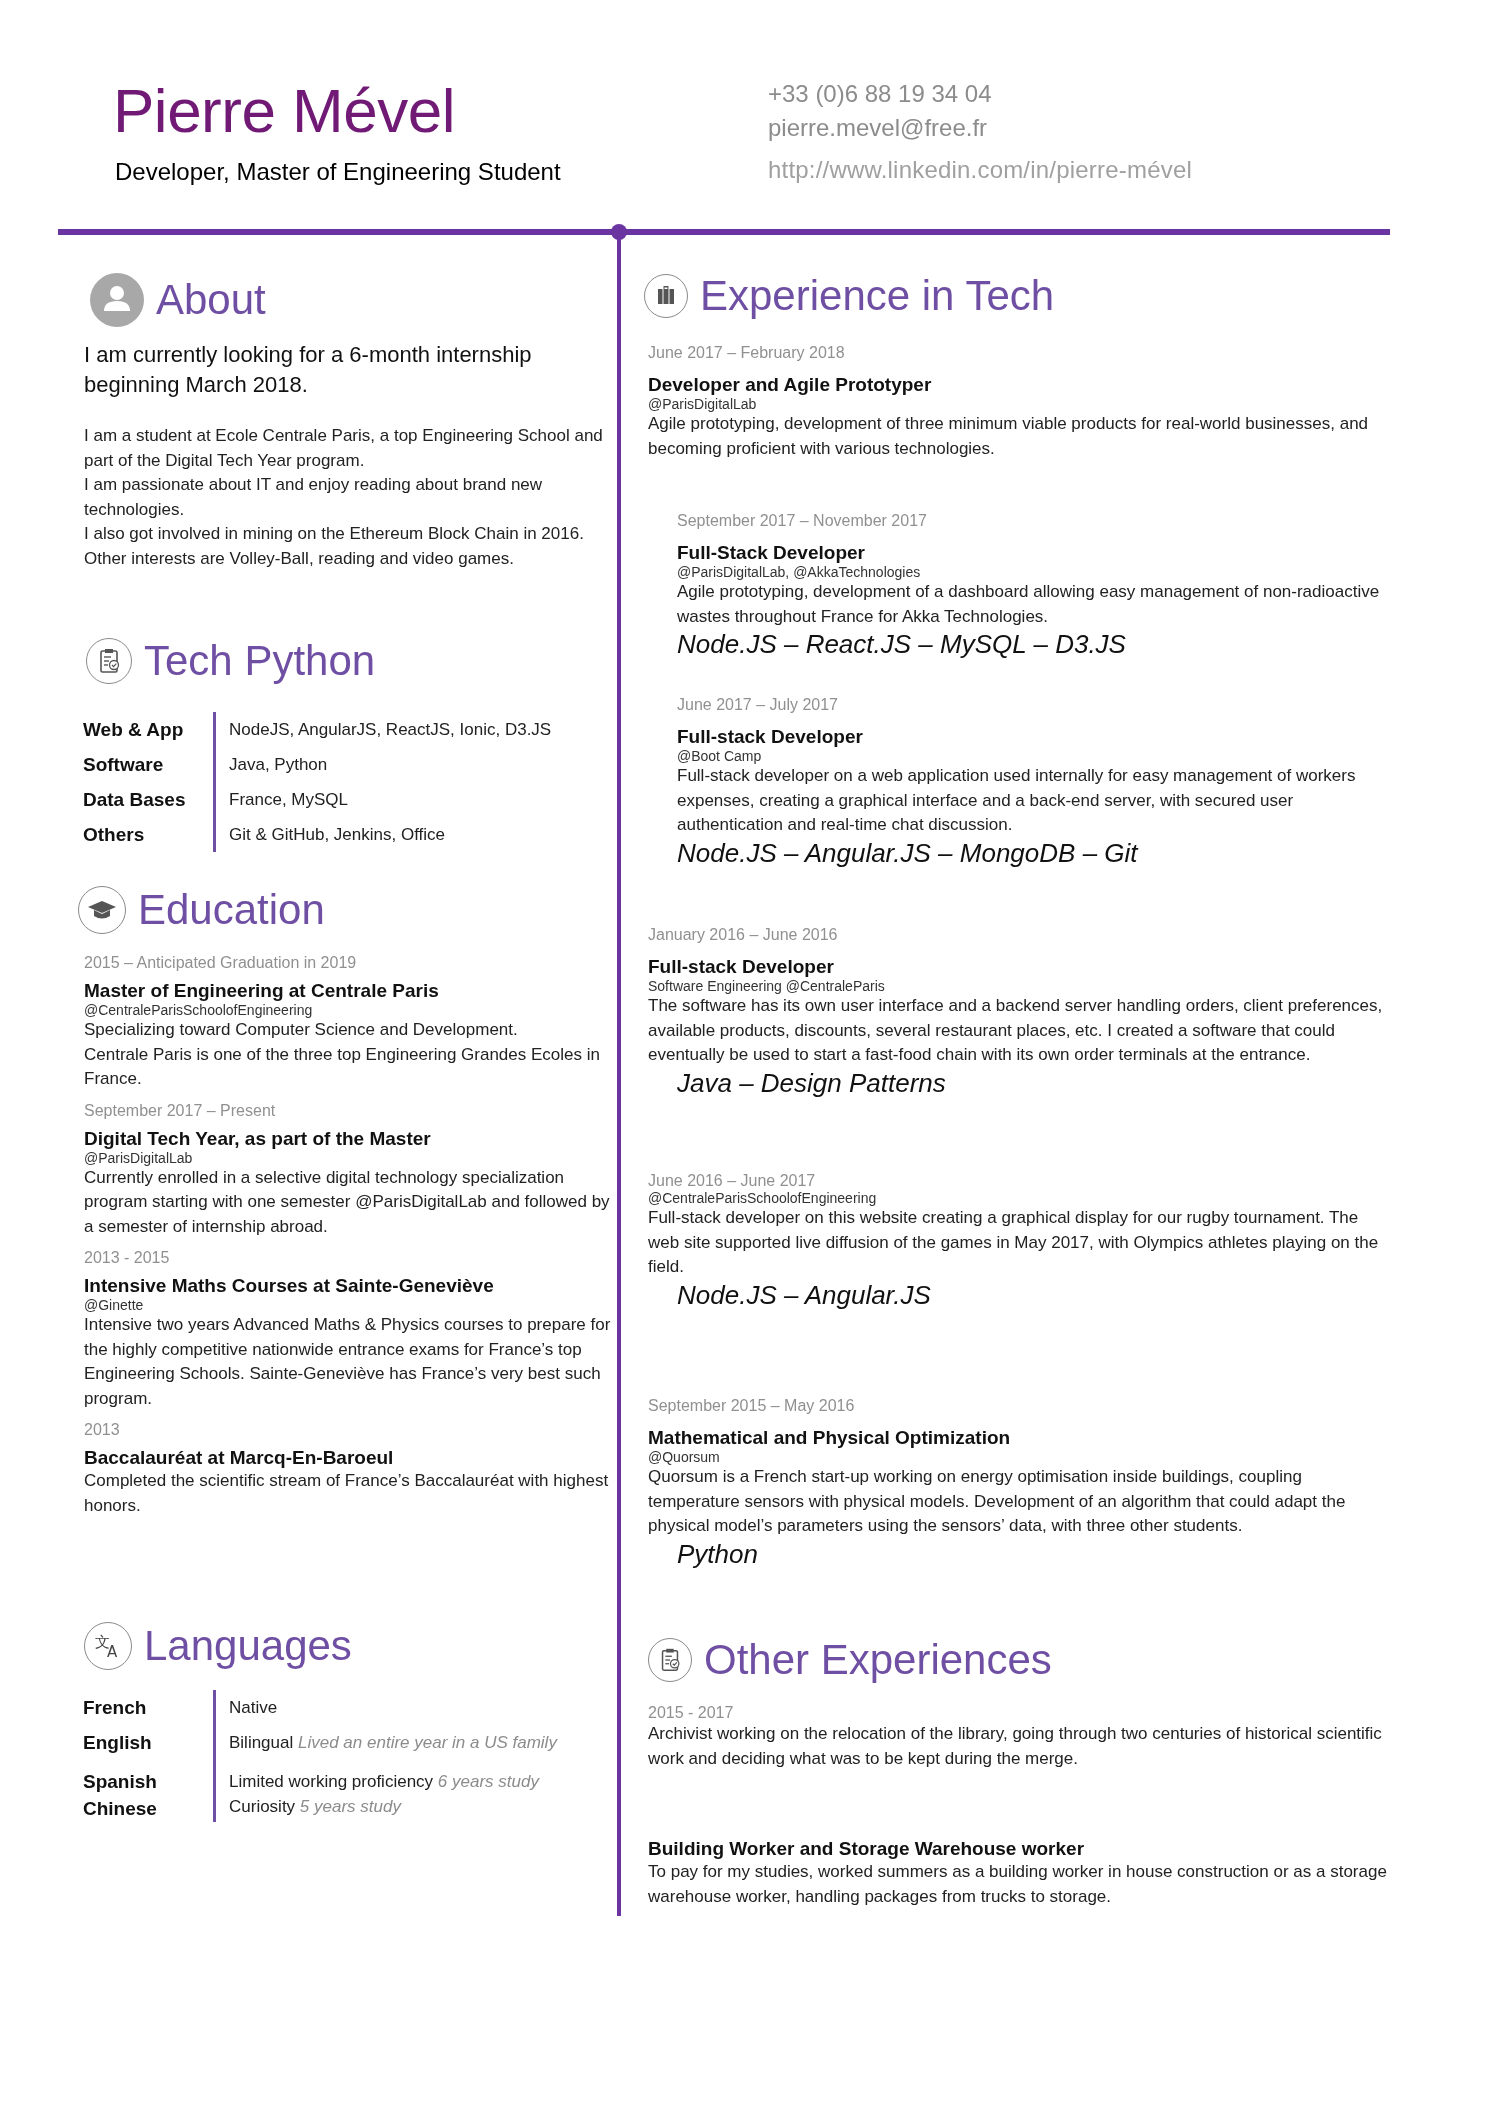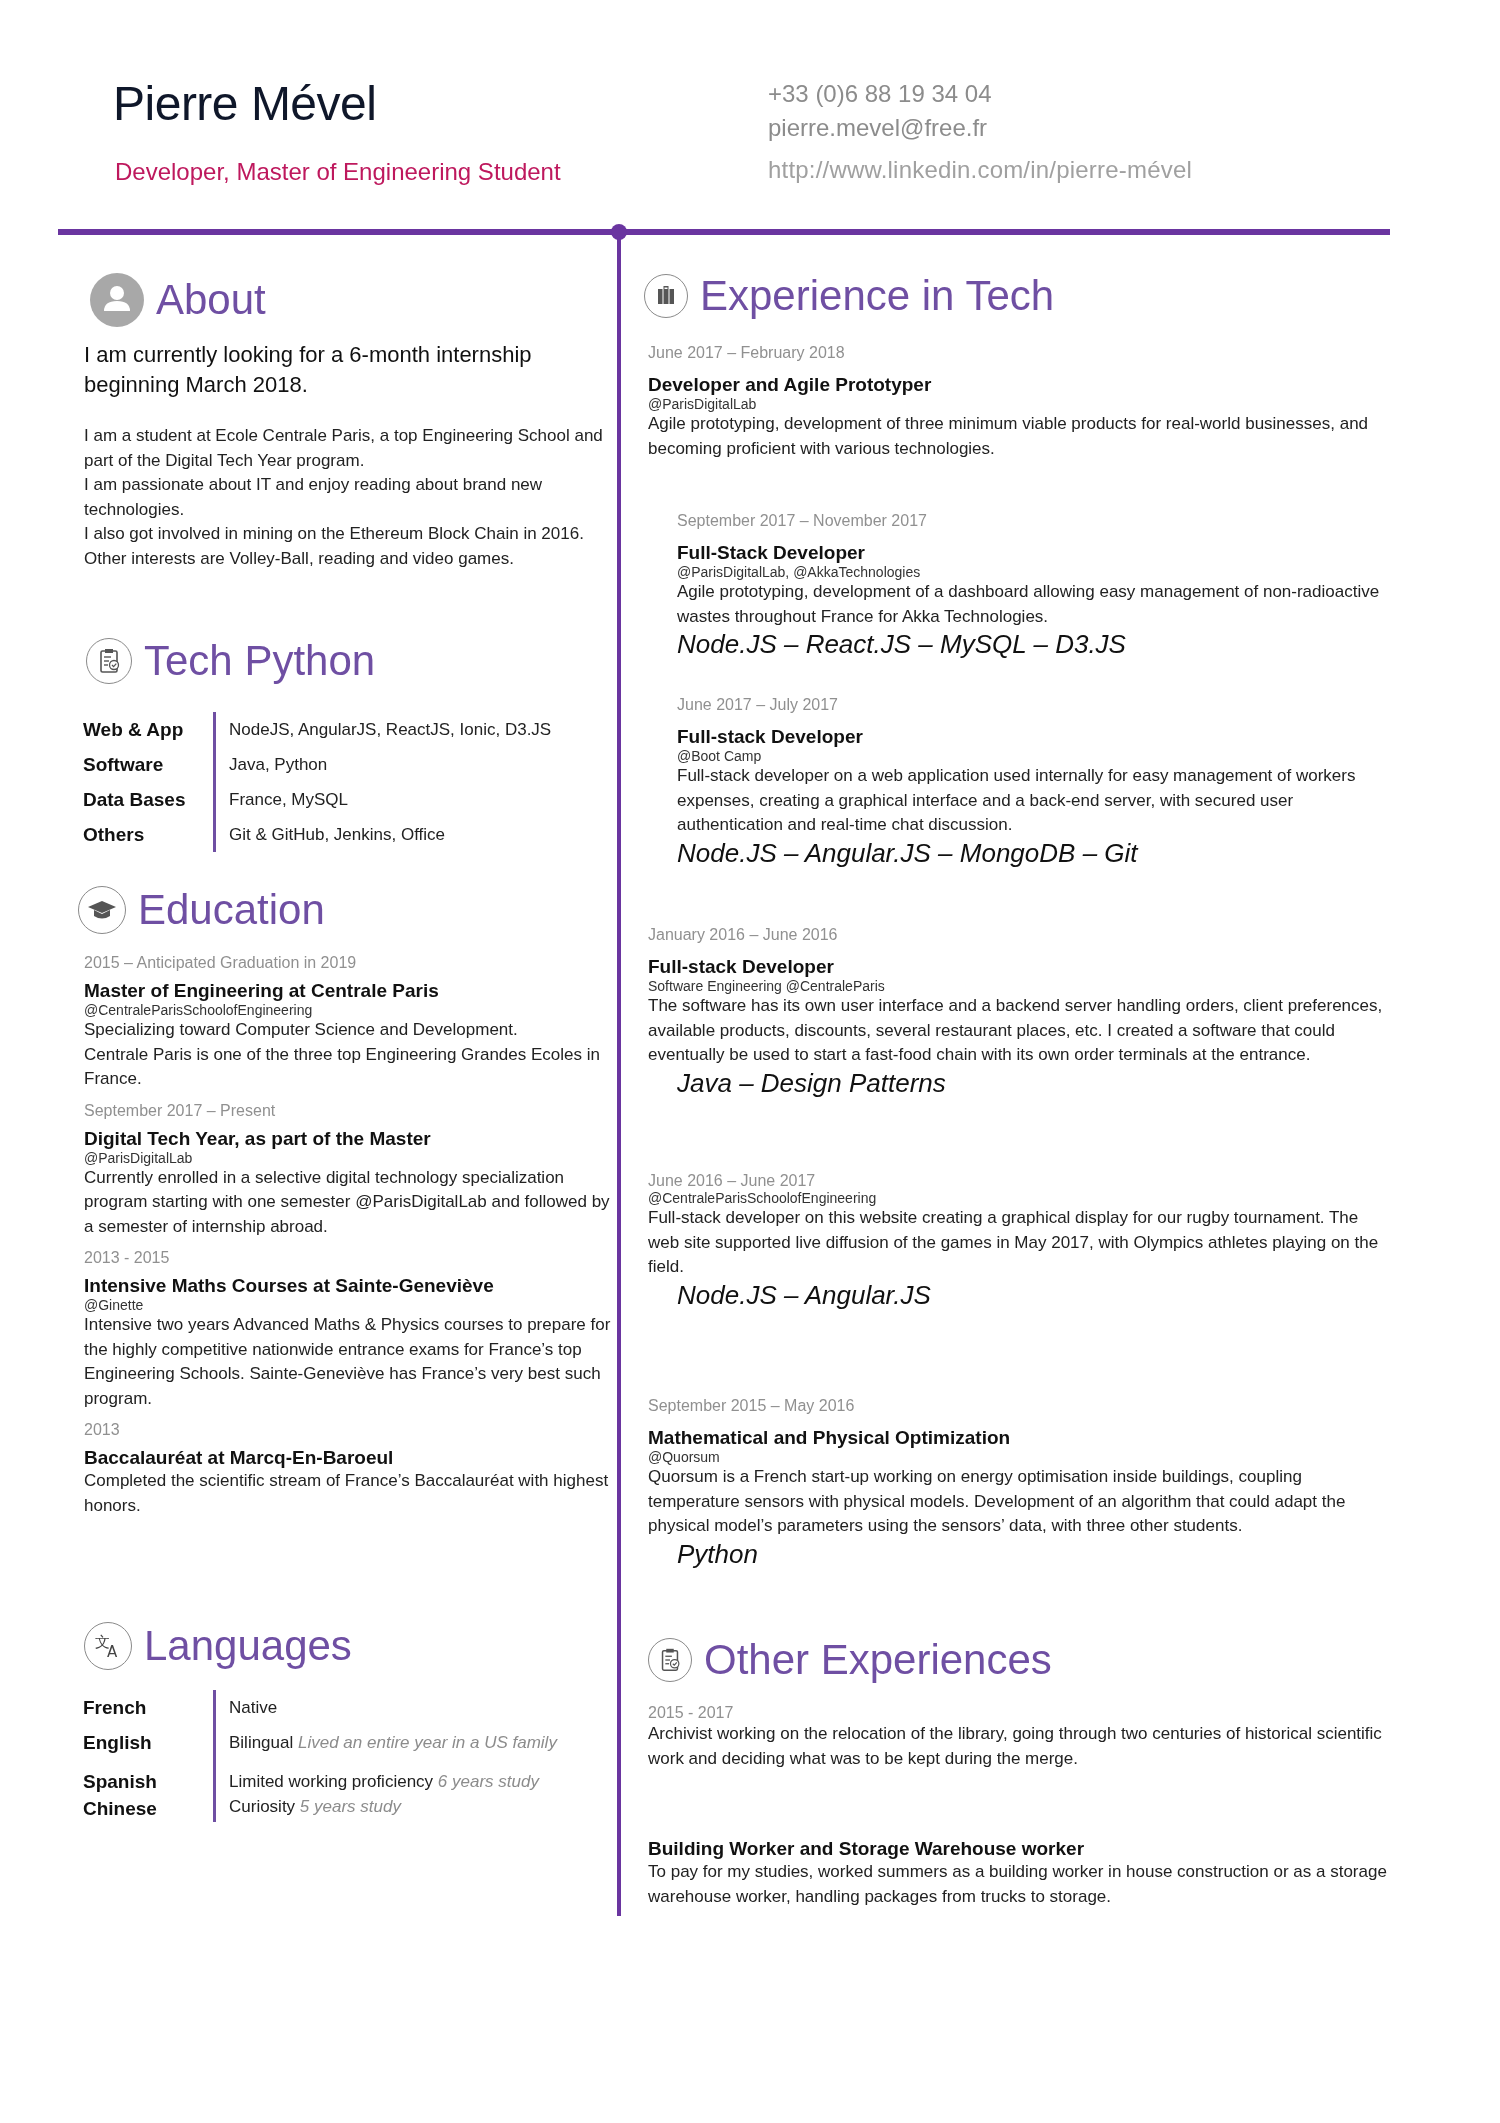--- a/index.html
+++ b/index.html
@@ -1,22 +1,22 @@
 <!DOCTYPE html>
 <html><head>
 <meta charset="utf-8">
 <style>
   * { box-sizing: border-box; margin: 0; padding: 0; }
   html, body { width: 1500px; height: 2123px; background: #ffffff; }
   body { position: relative; font-family: "Liberation Sans", "DejaVu Sans", sans-serif; color: #111; overflow: hidden; }
   .abs { position: absolute; }
 
   
-  #name { left: 113px; top: 80px; font-size: 48px; color: #0f172a; letter-spacing: -0.5px; line-height: 1; }
-  #subtitle { left: 115px; top: 158px; font-size: 24px; color: #be185d; }
+  #name { left: 113px; top: 80px; font-size: 62px; color: #701a75; letter-spacing: -0.5px; line-height: 1; }
+  #subtitle { left: 115px; top: 158px; font-size: 24px; color: #000000; }
   #phone { left: 768px; top: 80px; font-size: 24px; color: #8c8c8c; }
   #email { left: 768px; top: 114px; font-size: 24px; color: #8c8c8c; }
   #link { left: 768px; top: 156px; font-size: 24px; color: #a0a0a0; letter-spacing: 0.2px; }
 
   .hline { left: 58px; top: 229px; width: 1332px; height: 6px; background: #6a35a0; }
   .vline { left: 617px; top: 232px; width: 4px; height: 1684px; background: #6a35a0; }
   .dot { left: 611px; top: 224px; width: 16px; height: 16px; border-radius: 50%; background: #6a35a0; }
 
   
   .sec-head { display: flex; align-items: center; gap: 12px; }

